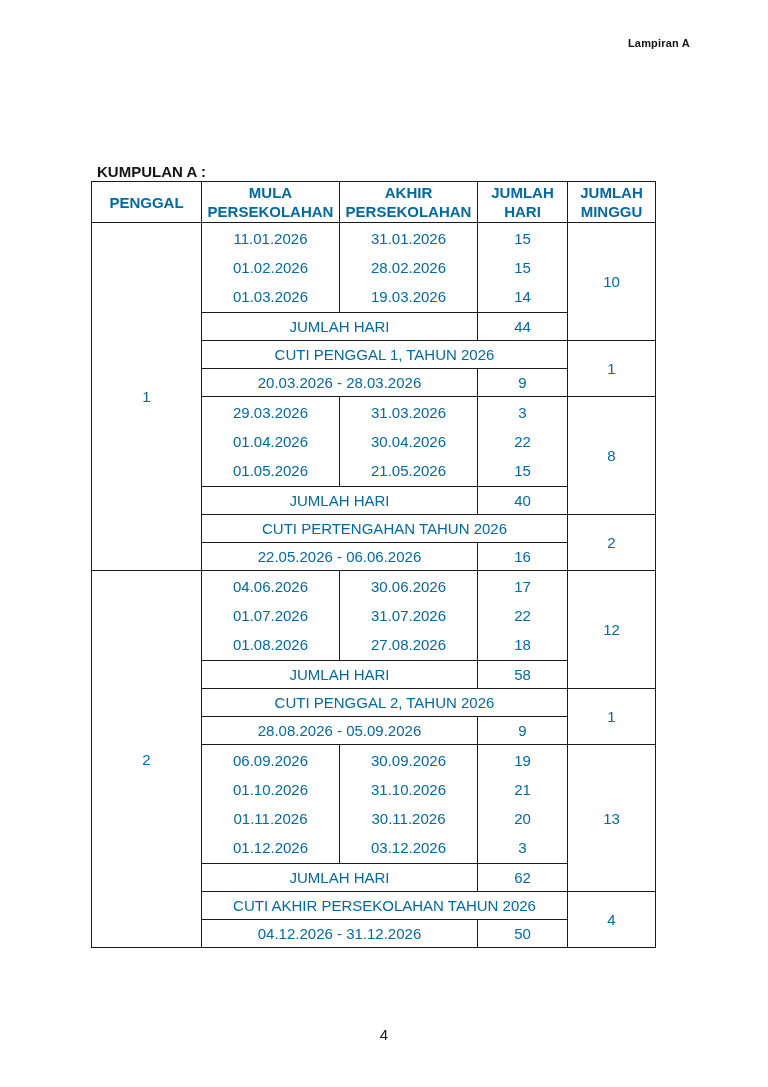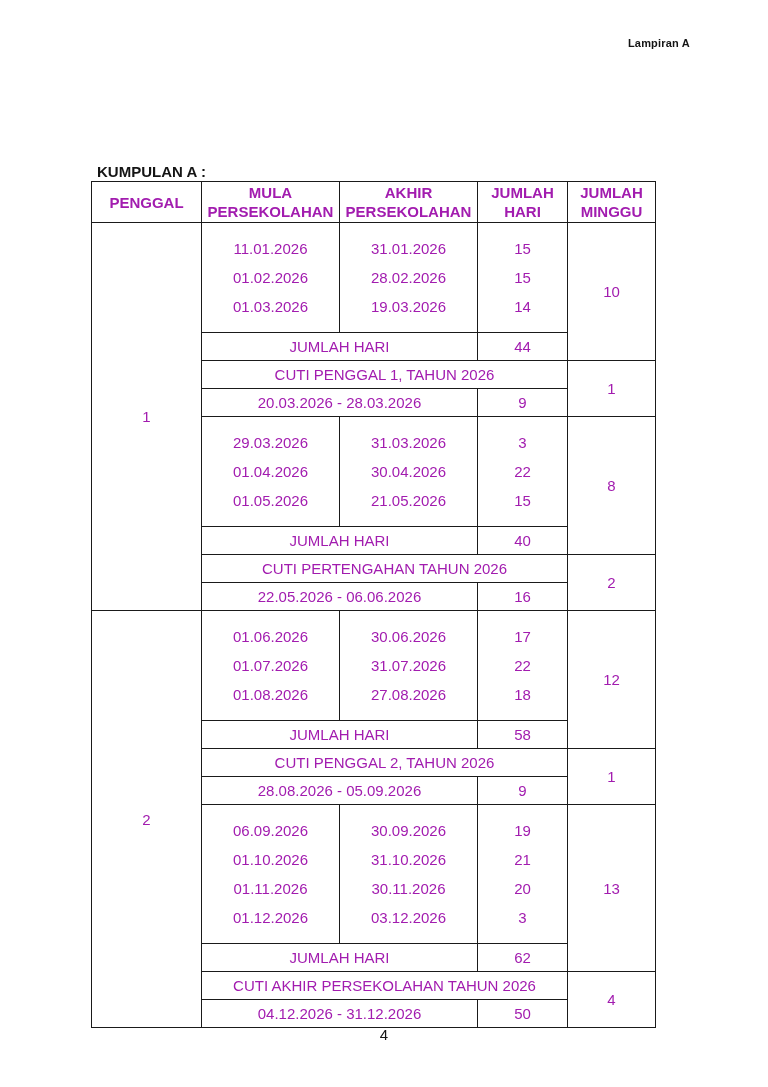--- a/index.html
+++ b/index.html
@@ -27,39 +27,39 @@
     position: absolute; top: 119px; left: 97px;
     font-size: 15px; font-weight: bold; margin-top: 44px;
   }
   .subtitle {
     position: absolute; top: 147px; left: 97px;
     font-size: 15px; font-weight: bold;
   }
   table.cal {
     position: absolute; top: 181px; left: 91px;
     border-collapse: collapse; table-layout: fixed;
-    font-size: 15px; color: #a21caf;
+    font-size: 15px; color: #0369a1;
   }
   table.cal col.c1 { width: 110px; }
   table.cal col.c2 { width: 138px; }
   table.cal col.c3 { width: 138px; }
   table.cal col.c4 { width: 90px;  }
   table.cal col.c5 { width: 88px;  }
   table.cal th, table.cal td {
     border: 1.5px solid #1a1a1a;
     text-align: center; vertical-align: middle;
     font-weight: normal;
   }
   table.cal th {
     height: 40px; font-weight: bold;
     white-space: pre-line; line-height: 19px;
     padding: 1px 2px;
   }
   td.penggal { font-weight: bold; }
-  td.dates { padding: 11px 0; vertical-align: middle; }
+  td.dates { padding: 1px 0; vertical-align: middle; }
   td.dates .ln { height: 29px; line-height: 29px; }
   tr.sub td { height: 28px; }
   td.cuti-title { font-weight: bold; height: 28px; }
   td.minggu { font-weight: normal; }
   .page-number {
     position: absolute; top: 1026px; left: 0; width: 768px;
     text-align: center; font-size: 15px;
   }
 </style>
 </head>
@@ -150,21 +150,21 @@
         <td class="minggu" rowspan="2">2</td>
       </tr>
       <tr class="sub">
         <td colspan="2">22.05.2026 - 06.06.2026</td>
         <td>16</td>
       </tr>
 
       <tr>
         <td class="penggal" rowspan="8">2</td>
         <td class="dates">
-          <div class="ln">01.06.2026</div>
+          <div class="ln">04.06.2026</div>
           <div class="ln">01.07.2026</div>
           <div class="ln">01.08.2026</div>
         </td>
         <td class="dates">
           <div class="ln">30.06.2026</div>
           <div class="ln">31.07.2026</div>
           <div class="ln">27.08.2026</div>
         </td>
         <td class="dates">
           <div class="ln">17</div>

